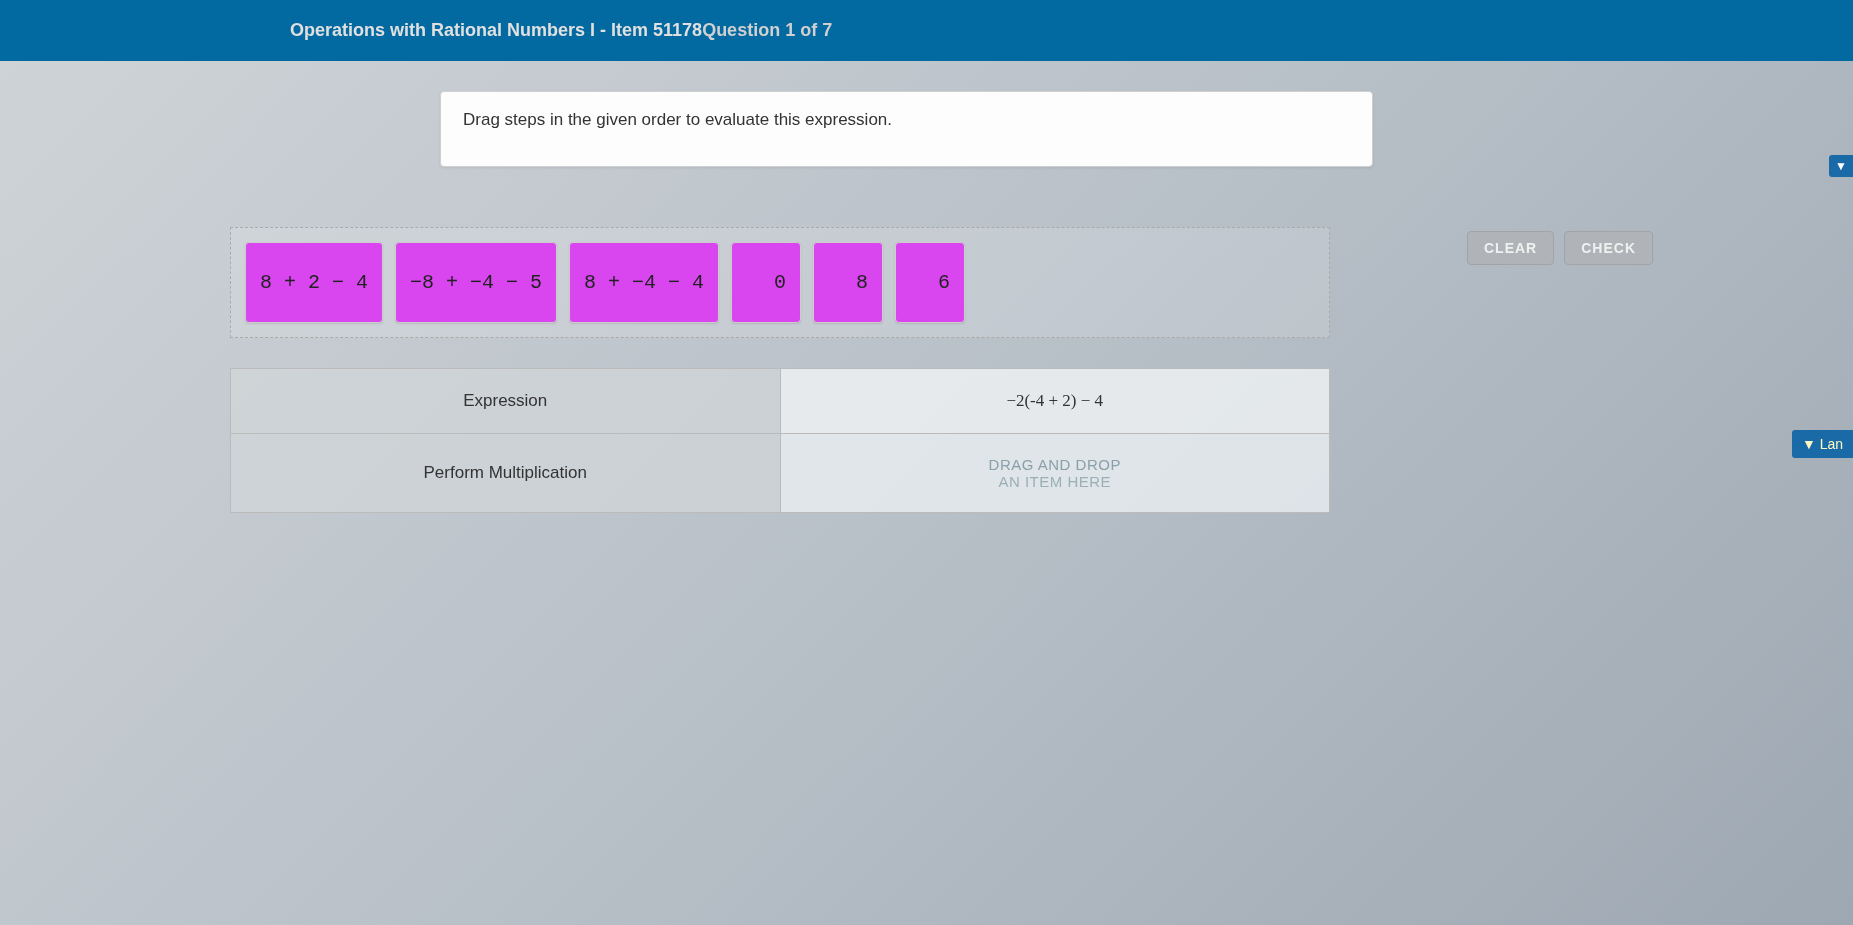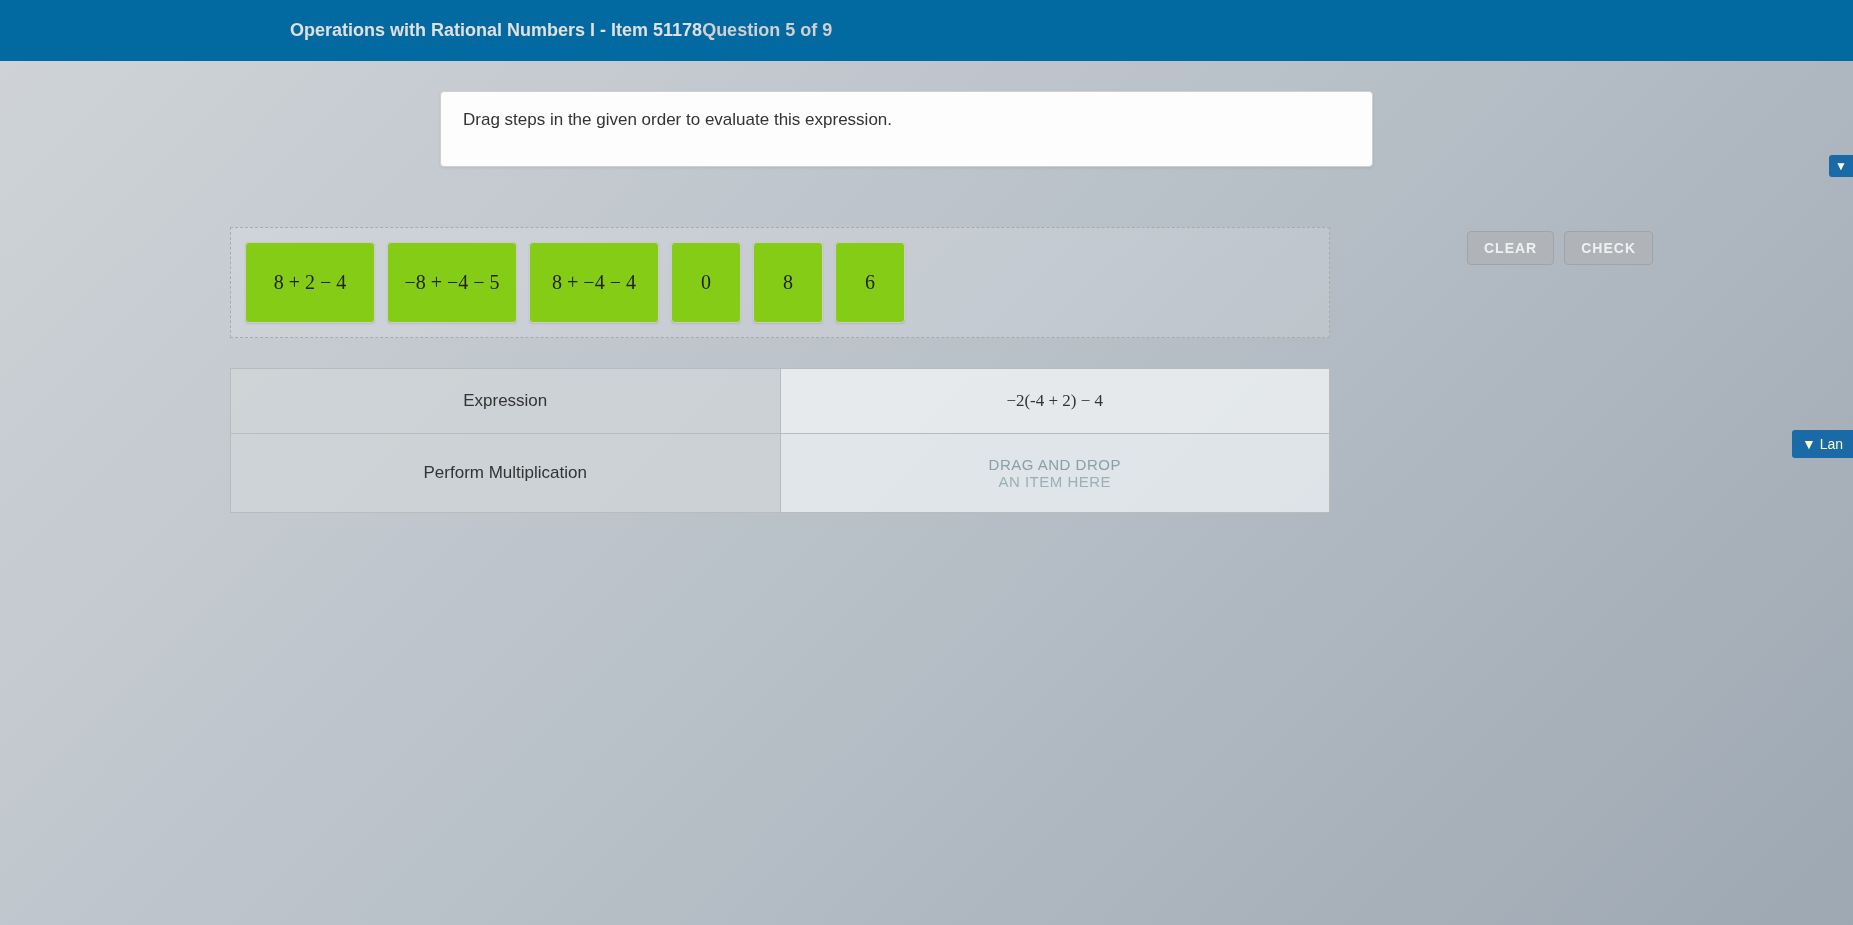--- a/index.html
+++ b/index.html
@@ -80,27 +80,27 @@
       gap: 12px;
       margin-left: 50px;
       margin-top: 60px;
       margin-bottom: 30px;
       padding: 14px;
       background: rgba(255,255,255,0.15);
       border: 1px dashed #aaa;
       width: 1100px;
     }
     .tile {
-      background: #84cc16;
+      background: #d946ef;
       border: 1px solid #ccc;
       border-radius: 4px;
       padding: 28px 14px;
       min-width: 70px;
-      text-align: center;
-      font-family: Liberation Serif, serif;
+      text-align: right;
+      font-family: Liberation Mono, monospace;
       font-size: 20px;
       color: #222;
       cursor: move;
       box-shadow: 0 1px 2px rgba(0,0,0,0.1);
     }
     .tile.wide {
       min-width: 130px;
     }
     .answer-table {
       margin-left: 50px;
@@ -159,21 +159,21 @@
     .math-expr {
       font-family: 'Times New Roman', serif;
       font-size: 20px;
     }
   </style>
 </head>
 <body>
 
 <div class="header-bar">
   <span class="header-title">Operations with Rational Numbers I - Item 51178</span>
-  <span class="header-question">Question 5 of 9</span>
+  <span class="header-question">Question 1 of 7</span>
 </div>
 
 <div class="content-area">
 
   <div class="instruction-box">
     <div class="instruction-text">Drag steps in the given order to evaluate this expression.</div>
   </div>
 
   <div class="action-buttons">
     <button class="action-btn">CLEAR</button>

